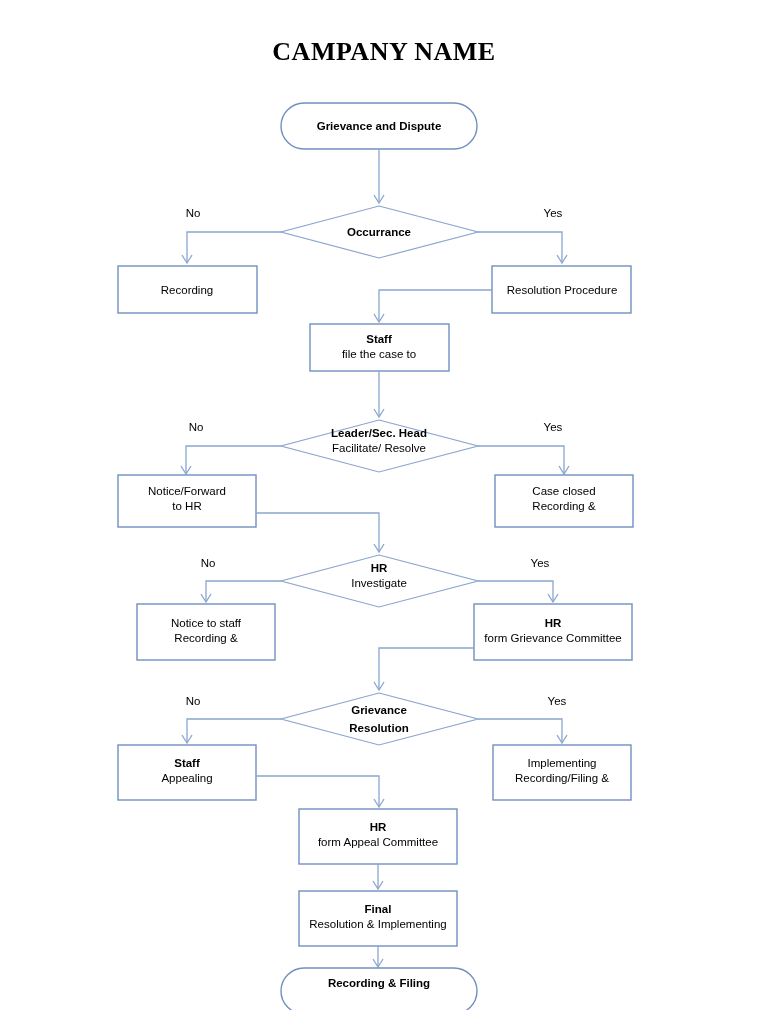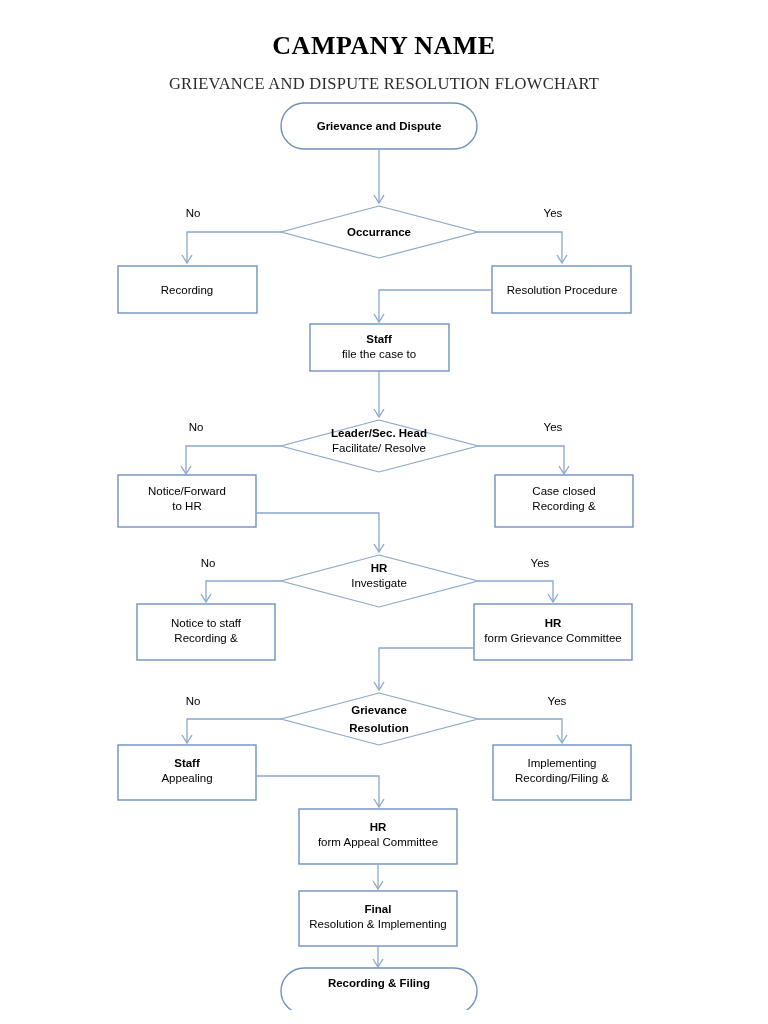--- a/index.html
+++ b/index.html
@@ -25,21 +25,21 @@
     top: 0;
     width: 768px;
     text-align: center;
   }
   .doc-title {
     font-family: "Liberation Serif", serif;
     font-weight: bold;
     font-size: 26px;
     letter-spacing: 0.5px;
     color: #000000;
-    margin: 7px;
+    margin: 13px;
     padding-top: 24px;
     line-height: 1.15;
   }
   .doc-subtitle {
     font-family: "Liberation Serif", serif;
     font-weight: normal;
     font-size: 16.5px;
     letter-spacing: 0.3px;
     color: #2b2b2b;
     margin: 0;
@@ -91,21 +91,20 @@
     fill: #000000;
   }
 </style>
 </head>
 <body>
 
 <div id="page">
 
   <div class="title-block">
     <div class="doc-title">CAMPANY NAME</div>
-    <div class="doc-subtitle">GRIEVANCE AND DISPUTE RESOLUTION FLOWCHART</div>
   </div>
 
   <svg class="flow" viewBox="0 0 768 1024">
 
     <g>
       <rect class="node-shape" x="281" y="103" width="196" height="46" rx="23" ry="23"></rect>
       <text class="node-text bold" x="379" y="130">Grievance and Dispute</text>
     </g>
 
     <g>

